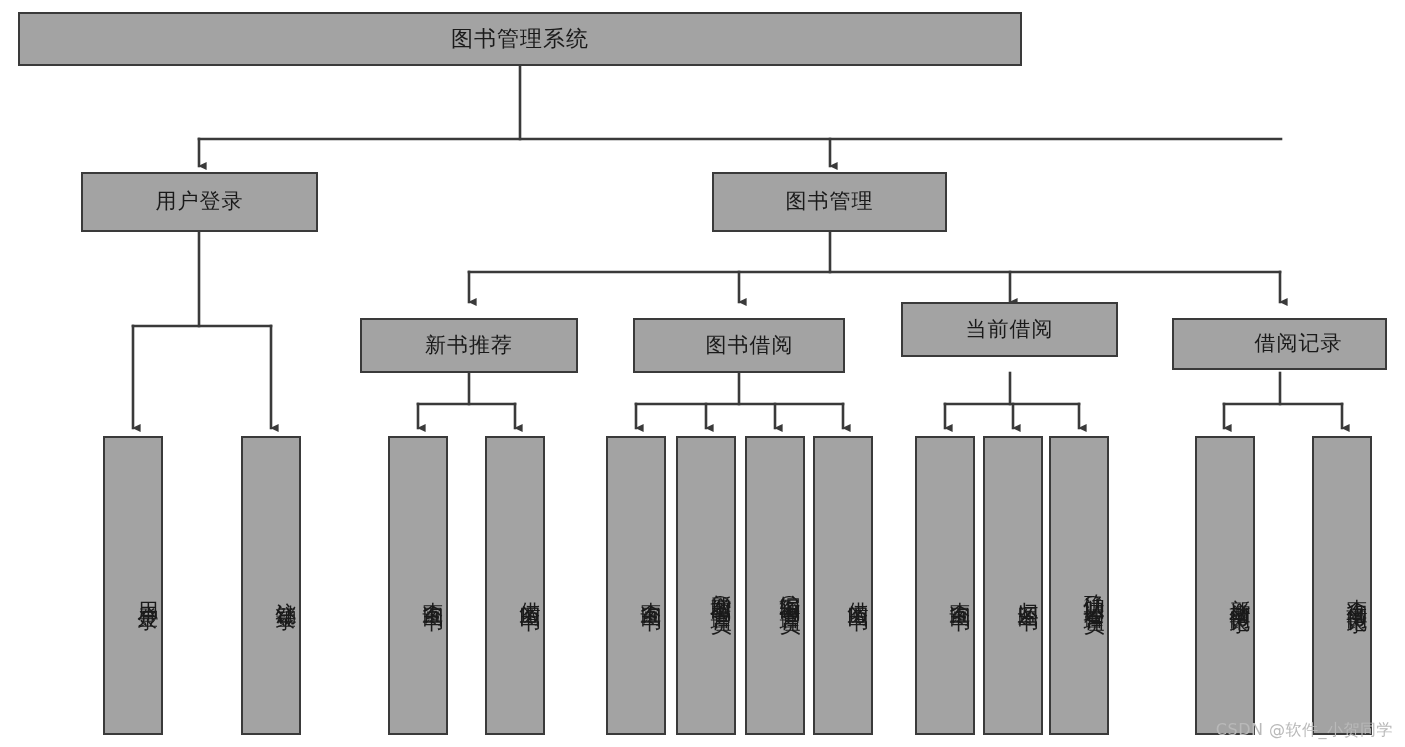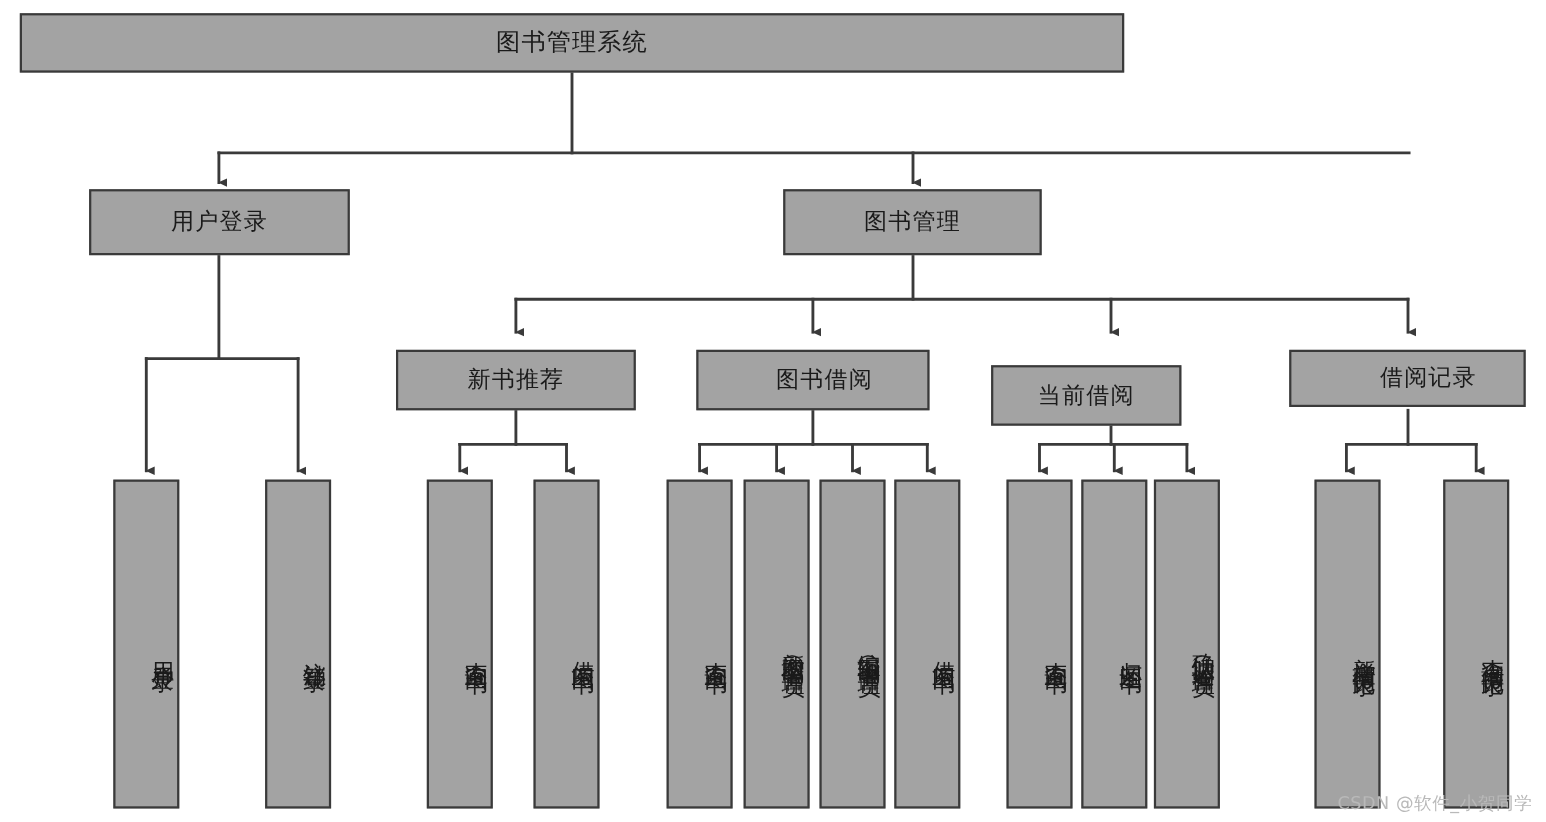--- a/index.html
+++ b/index.html
@@ -141,21 +141,21 @@
   </div>
 
   <div class="node horiz" style="left:712px; top:172px; width:235px; height:60px;">
     <span class="lbl">图书管理</span>
   </div>
 
   <div class="node horiz" style="left:633px; top:318px; width:212px; height:55px;padding-left:21px;">
     <span class="lbl">图书借阅</span>
   </div>
 
-  <div class="node horiz" style="left:901px; top:332px; width:173px; height:55px;text-align:center;">
+  <div class="node horiz" style="left:901px; top:302px; width:217px; height:55px;text-align:center;">
     <span class="lbl">当前借阅</span>
   </div>
 
   <div class="node horiz" style="left:1172px; top:318px; width:215px; height:52px;padding-left:38px;">
     <span class="lbl">借阅记录</span>
   </div>
 
   <div class="node vert" style="left:103px; top:436px; width:60px; height:299px;">
     <span class="lbl">用户登录</span>
   </div>

